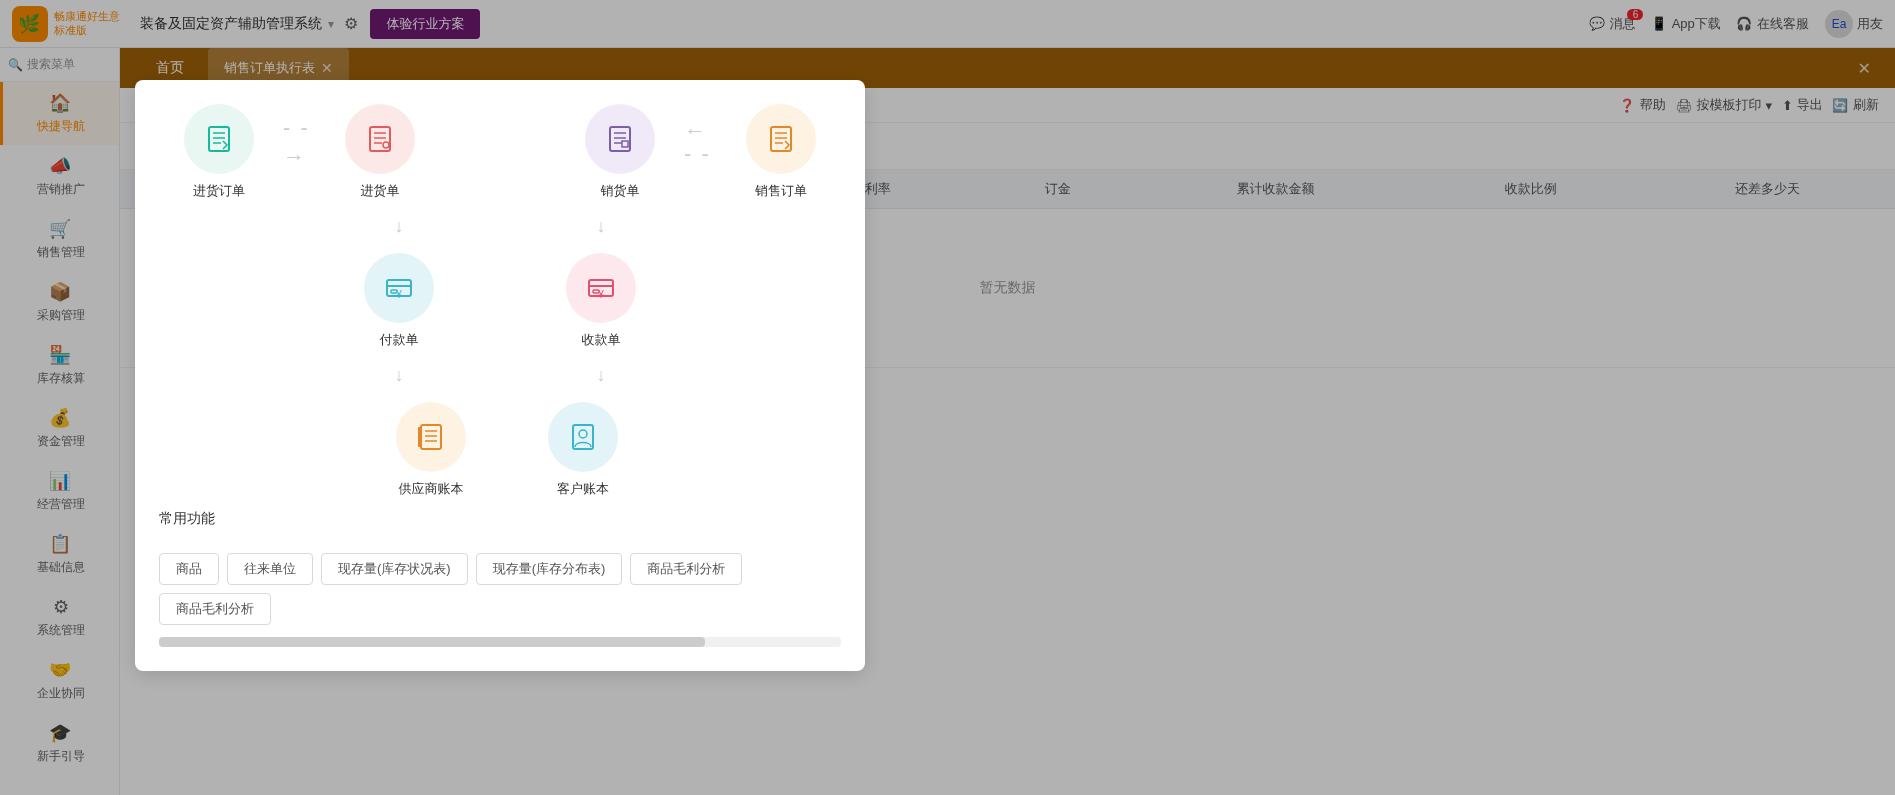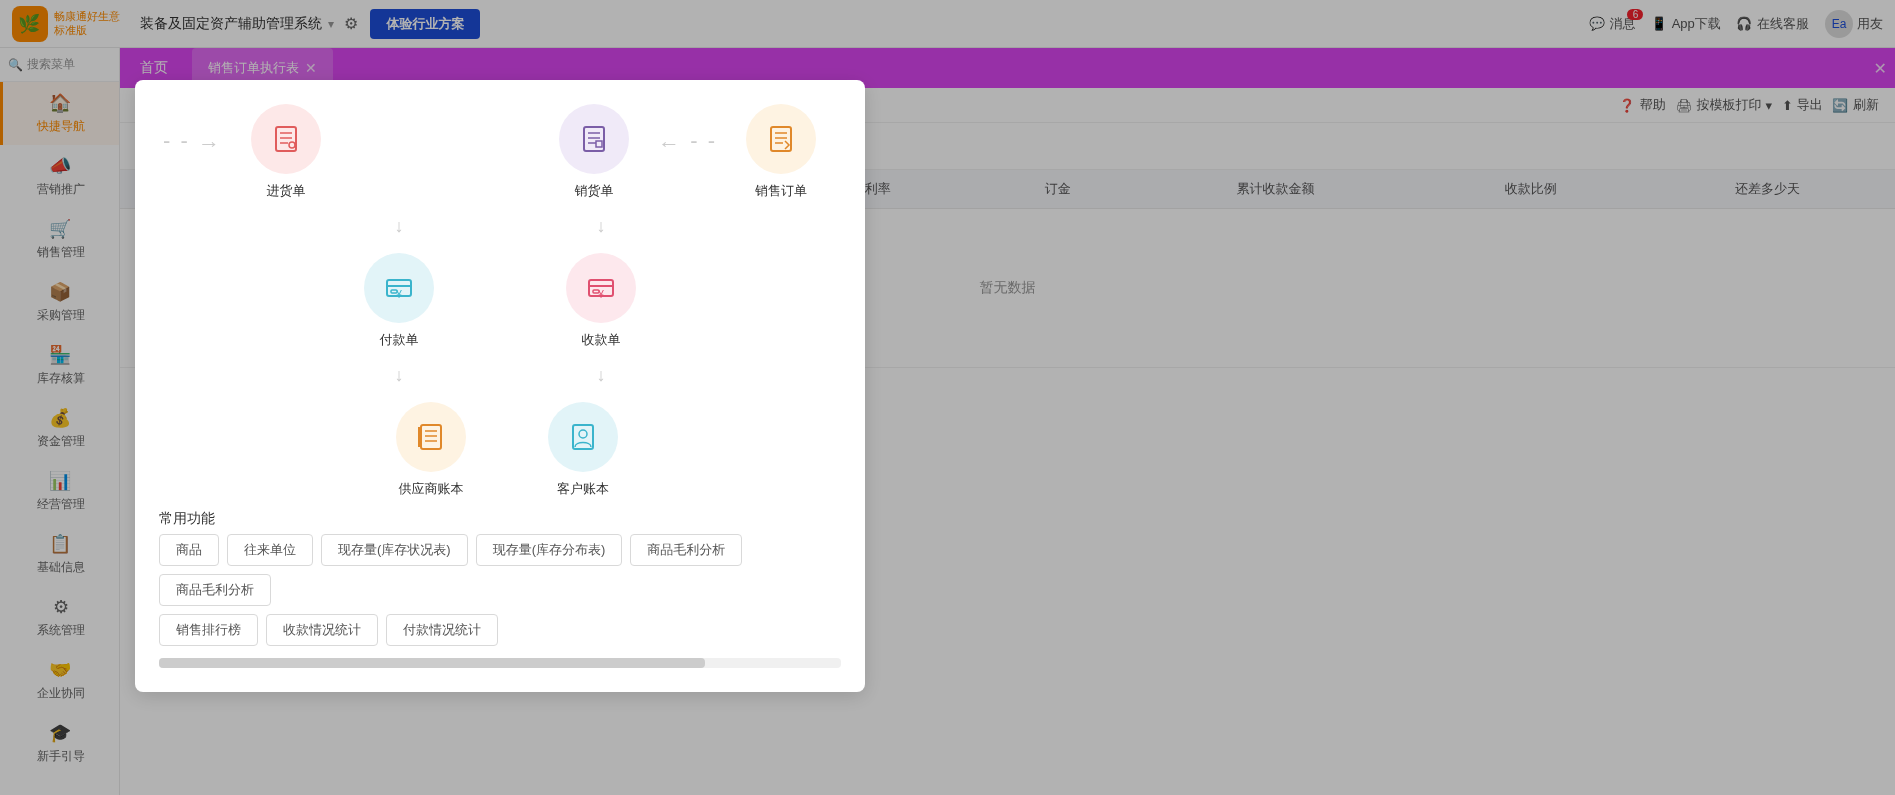--- a/index.html
+++ b/index.html
@@ -4,31 +4,31 @@
   <style>
     * { box-sizing: border-box; margin: 0; padding: 0; }
     body { font-family: 'Microsoft YaHei', Arial, sans-serif; font-size: 13px; background: #f0f2f5; overflow: hidden; }
 
     
     .app-wrapper { display: flex; flex-direction: column; height: 795px; width: 1895px; }
     .top-bar { display: flex; align-items: center; height: 48px; background: #fff; border-bottom: 1px solid #e8e8e8; padding: 0 12px; flex-shrink: 0; }
     .main-area { display: flex; flex: 1; overflow: hidden; }
     .sidebar { width: 120px; background: #fff; border-right: 1px solid #e8e8e8; flex-shrink: 0; display: flex; flex-direction: column; }
     .content-area { flex: 1; display: flex; flex-direction: column; overflow: hidden; background: #f5f6fa; }
-    .tab-bar { display: flex; align-items: center; background: #d946ef; height: 40px; padding: 0 0; flex-shrink: 0; }
+    .tab-bar { display: flex; align-items: center; background: #a16207; height: 40px; padding: 0 16px; flex-shrink: 0; }
 
     
     .logo-area { display: flex; align-items: center; width: 120px; flex-shrink: 0; }
     .logo-icon { width: 36px; height: 36px; background: #ff8c00; border-radius: 8px; display: flex; align-items: center; justify-content: center; color: #fff; font-size: 18px; margin-right: 6px; }
     .logo-text { font-size: 11px; color: #ff8c00; line-height: 1.2; }
     .system-title-area { display: flex; align-items: center; margin-left: 8px; }
     .system-title { font-size: 14px; color: #333; margin-right: 6px; }
     .dropdown-arrow { color: #999; font-size: 12px; }
     .gear-icon { color: #666; font-size: 16px; margin-left: 10px; cursor: pointer; }
-    .trial-btn { background: #1d4ed8; color: #fff; border: none; padding: 6px 16px; border-radius: 4px; font-size: 13px; cursor: pointer; margin-left: 12px; font-weight: bold; }
+    .trial-btn { background: #701a75; color: #fff; border: none; padding: 6px 16px; border-radius: 4px; font-size: 13px; cursor: pointer; margin-left: 12px; }
     .top-right { display: flex; align-items: center; margin-left: auto; gap: 16px; }
     .top-icon-item { display: flex; align-items: center; gap: 4px; color: #555; font-size: 13px; cursor: pointer; position: relative; }
     .badge { background: #f5222d; color: #fff; font-size: 10px; border-radius: 8px; padding: 0 4px; position: absolute; top: -6px; right: -8px; min-width: 16px; text-align: center; }
     .user-avatar { width: 28px; height: 28px; border-radius: 50%; background: #ddd; display: flex; align-items: center; justify-content: center; }
     .sidebar-search { padding: 8px; border-bottom: 1px solid #f0f0f0; display: flex; align-items: center; gap: 4px; color: #999; font-size: 12px; cursor: pointer; }
     .sidebar-nav { flex: 1; overflow-y: auto; }
     .nav-item { display: flex; flex-direction: column; align-items: center; justify-content: center; padding: 10px 4px; cursor: pointer; color: #666; font-size: 12px; gap: 4px; border-left: 3px solid transparent; }
     .nav-item.active { background: #fff7f0; color: #ff8c00; border-left-color: #ff8c00; }
     .nav-item .nav-icon { font-size: 18px; }
 
@@ -69,21 +69,21 @@
     .flow-circle.orange { background: #fef3e2; color: #e0882a; }
     .flow-circle.teal { background: #e2f4f8; color: #3ab4cc; }
     .flow-circle.red { background: #fde8ed; color: #e05070; }
     .flow-label { font-size: 13px; color: #333; }
     .flow-arrow-h { display: flex; align-items: center; color: #ccc; font-size: 20px; margin: 0 4px; padding-bottom: 20px; }
     .flow-arrow-h.dashed { letter-spacing: 2px; color: #ccc; }
     .flow-spacer { min-width: 120px; }
 
     
     .common-funcs { margin-top: 12px; }
-    .common-funcs-title { font-size: 14px; color: #333; margin-bottom: 6px; }
+    .common-funcs-title { font-size: 14px; color: #333; margin-bottom: 25px; }
     .func-buttons { display: flex; flex-wrap: wrap; gap: 8px; }
     .func-btn { border: 1px solid #d9d9d9; background: #fff; color: #555; padding: 6px 16px; border-radius: 4px; cursor: pointer; font-size: 13px; }
 
     
     .modal-scroll { margin-top: 12px; height: 10px; background: #f0f0f0; border-radius: 4px; position: relative; }
     .modal-scroll-thumb { position: absolute; left: 0; top: 0; height: 10px; width: 80%; background: #ccc; border-radius: 4px; }
   </style>
 </head>
 <body>
 
@@ -255,20 +255,32 @@
     </div>
   </div>
 </div>
 
 <div class="modal-overlay">
   <div class="modal-box">
 
     <div class="flow-diagram">
 
       <div class="flow-row">
+        <div class="flow-node">
+          <div class="flow-circle green">
+            <svg width="32" height="32" viewBox="0 0 32 32" fill="none">
+              <rect x="6" y="4" width="20" height="24" rx="2" stroke="#18b89c" stroke-width="2" fill="none"></rect>
+              <line x1="10" y1="10" x2="22" y2="10" stroke="#18b89c" stroke-width="1.5"></line>
+              <line x1="10" y1="15" x2="22" y2="15" stroke="#18b89c" stroke-width="1.5"></line>
+              <line x1="10" y1="20" x2="18" y2="20" stroke="#18b89c" stroke-width="1.5"></line>
+              <polyline points="20,18 24,22 20,26" stroke="#18b89c" stroke-width="1.5" fill="none"></polyline>
+            </svg>
+          </div>
+          <span class="flow-label">进货订单</span>
+        </div>
         <div class="flow-arrow-h dashed" style="color:#ccc; font-size:22px; padding-bottom:22px;">- - →</div>
         <div class="flow-node">
           <div class="flow-circle pink">
             <svg width="32" height="32" viewBox="0 0 32 32" fill="none">
               <rect x="6" y="4" width="20" height="24" rx="2" stroke="#e05c5c" stroke-width="2" fill="none"></rect>
               <line x1="10" y1="10" x2="22" y2="10" stroke="#e05c5c" stroke-width="1.5"></line>
               <line x1="10" y1="15" x2="22" y2="15" stroke="#e05c5c" stroke-width="1.5"></line>
               <line x1="10" y1="20" x2="18" y2="20" stroke="#e05c5c" stroke-width="1.5"></line>
               <circle cx="22" cy="22" r="3" stroke="#e05c5c" stroke-width="1.5" fill="none"></circle>
             </svg>
@@ -387,25 +399,20 @@
     <div class="common-funcs">
       <div class="common-funcs-title">常用功能</div>
       <div class="func-buttons">
         <button class="func-btn">商品</button>
         <button class="func-btn">往来单位</button>
         <button class="func-btn">现存量(库存状况表)</button>
         <button class="func-btn">现存量(库存分布表)</button>
         <button class="func-btn">商品毛利分析</button>
         <button class="func-btn">商品毛利分析</button>
       </div>
-      <div class="func-buttons" style="margin-top:8px;">
-        <button class="func-btn">销售排行榜</button>
-        <button class="func-btn">收款情况统计</button>
-        <button class="func-btn">付款情况统计</button>
-      </div>
     </div>
 
     <div class="modal-scroll">
       <div class="modal-scroll-thumb"></div>
     </div>
 
   </div>
 </div>
 
 </body></html>

